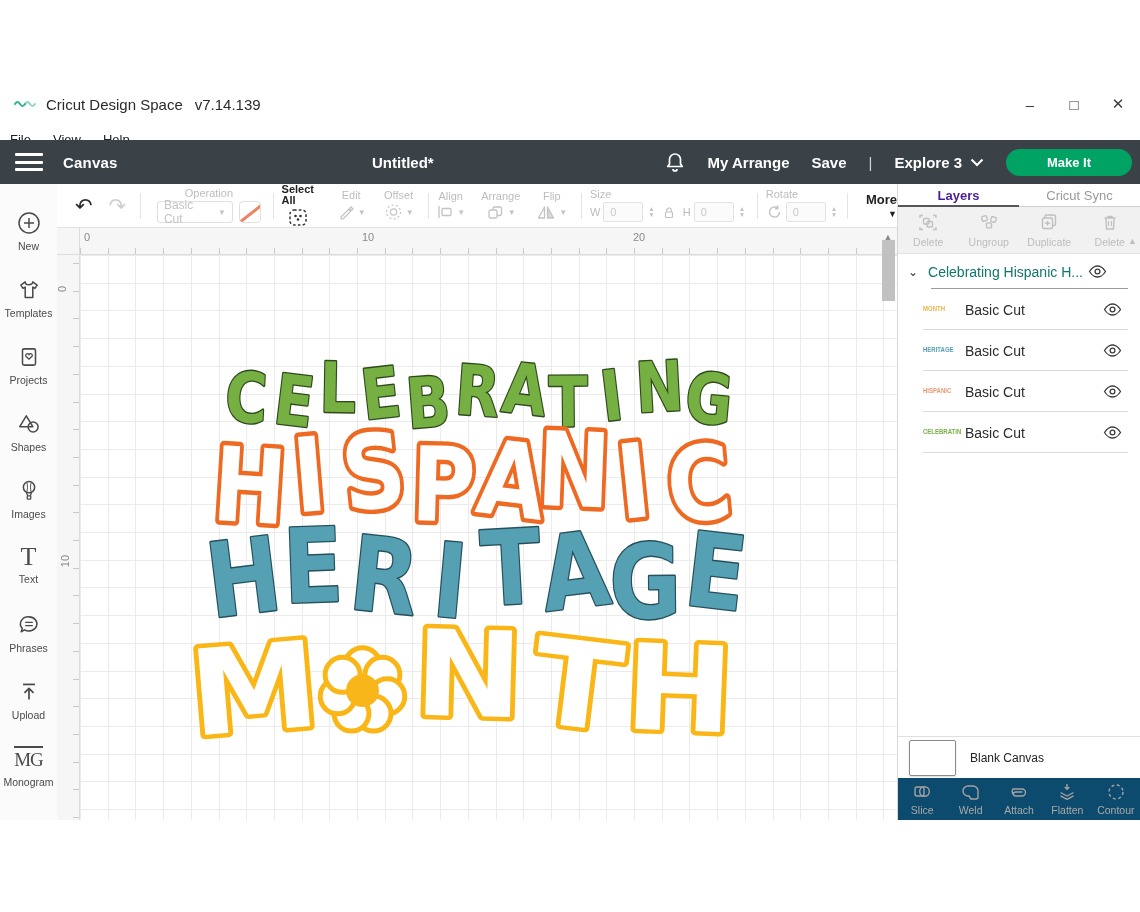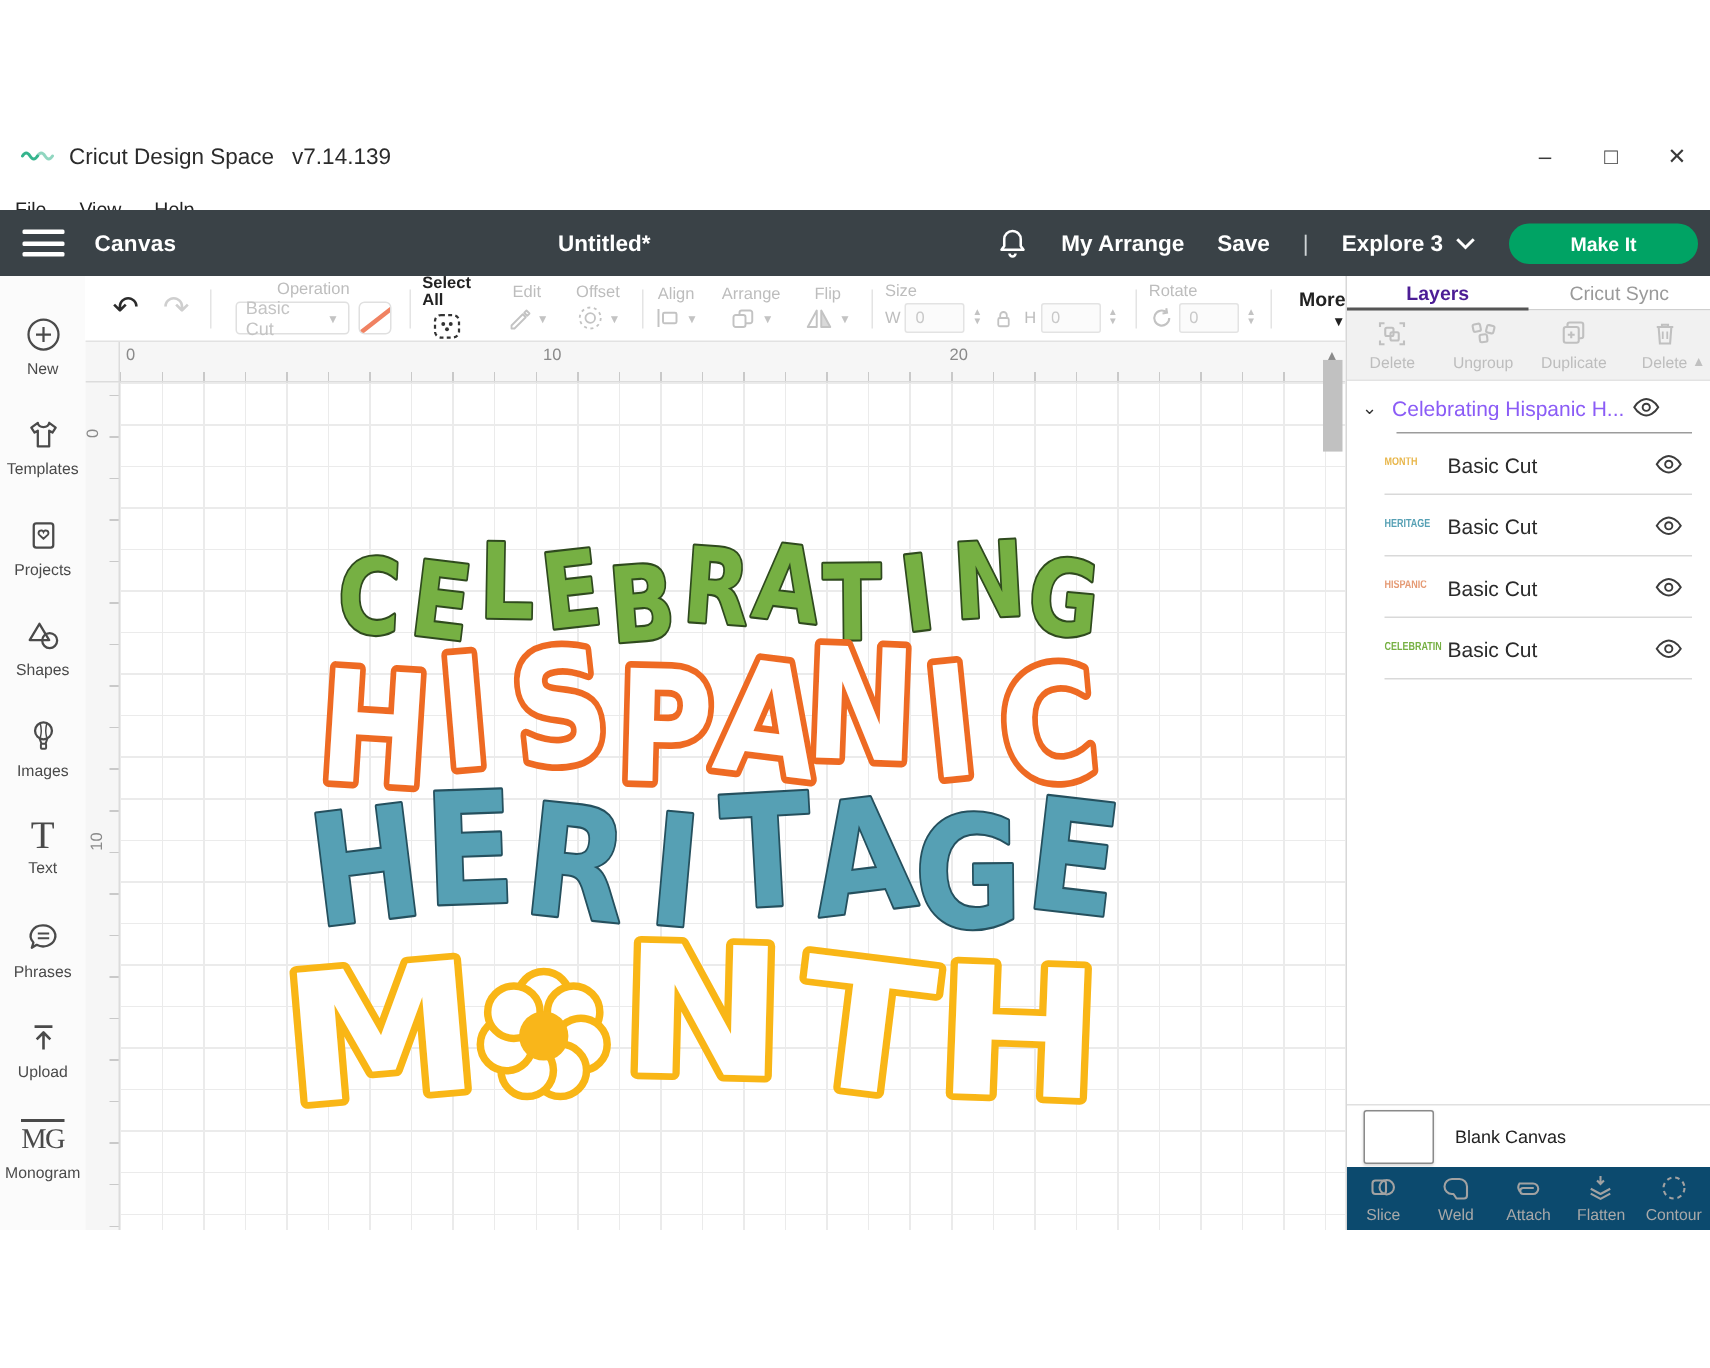--- a/index.html
+++ b/index.html
@@ -86,21 +86,21 @@
   .tabs { height:23px; display:flex; border-bottom:1px solid #cfcfcf; }
   .tab { flex:1; display:flex; align-items:center; justify-content:center; font-size:13px; color:#9a9a9a; cursor:pointer; position:relative; }
   .tab.active { color:#4c1d95; font-weight:700; }
   .tab.active::after { content:""; position:absolute; left:0; right:0; bottom:-1px; height:2px; background:#555; }
   .panel-actions { height:47px; background:#f1f1f1; display:flex; align-items:center; border-bottom:1px solid #e3e3e3; }
   .pa-btn { flex:1; display:flex; flex-direction:column; align-items:center; gap:3px; cursor:default; }
   .pa-btn .lbl { font-size:10.5px; color:#bdbdbd; }
   .panel-scrollarr { position:absolute; right:3px; top:52px; font-size:9px; color:#c0c0c0; }
   .grouprow { height:35px; display:flex; align-items:center; padding-left:10px; position:relative; cursor:pointer; }
   .grouprow .chev { font-size:12px; color:#333; margin-right:10px; }
-  .grouprow .gtitle { font-size:14px; color:#8b5cf6; font-weight:400; width:160px; white-space:nowrap; overflow:hidden; }
+  .grouprow .gtitle { font-size:14px; color:#0f766e; font-weight:400; width:160px; white-space:nowrap; overflow:hidden; }
   .grouprow::after { content:""; position:absolute; left:33px; right:12px; bottom:0; height:1px; background:#9c9c9c; }
   .layerrow { height:41px; display:flex; align-items:center; padding-left:25px; position:relative; cursor:pointer; }
   .layerrow::after { content:""; position:absolute; left:25px; right:12px; bottom:0; height:1px; background:#d9d9d9; }
   .layerrow:last-of-type::after { display:none; }
   .thumb { width:38px; font-size:6px; font-weight:700; letter-spacing:0px; line-height:7px; transform:scaleY(1.3); white-space:nowrap; overflow:hidden; }
   .lname { font-size:14px; color:#2b2b2b; margin-left:4px; flex:1; }
   .eyebtn { margin-right:18px; cursor:pointer; display:flex; }
   .panel-fill { flex:1; }
   .blankrow { height:42px; border-top:1px solid #e0e0e0; display:flex; align-items:center; background:#fff; }
   .blankswatch { width:47px; height:36px; background:#fff; border:1px solid #8a8a8a; border-radius:2px; margin-left:11px; box-shadow:0 1px 2px rgba(0,0,0,.15); }

